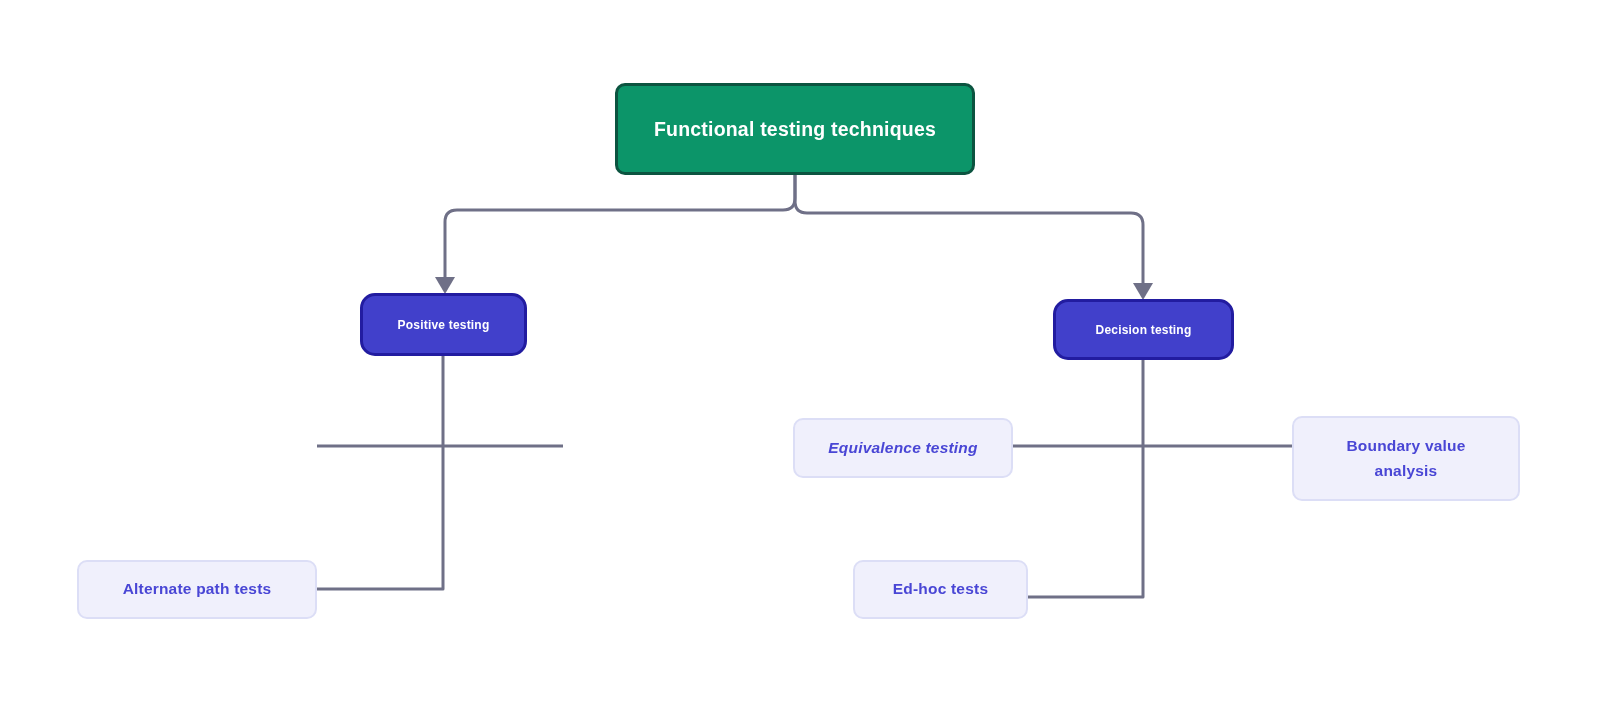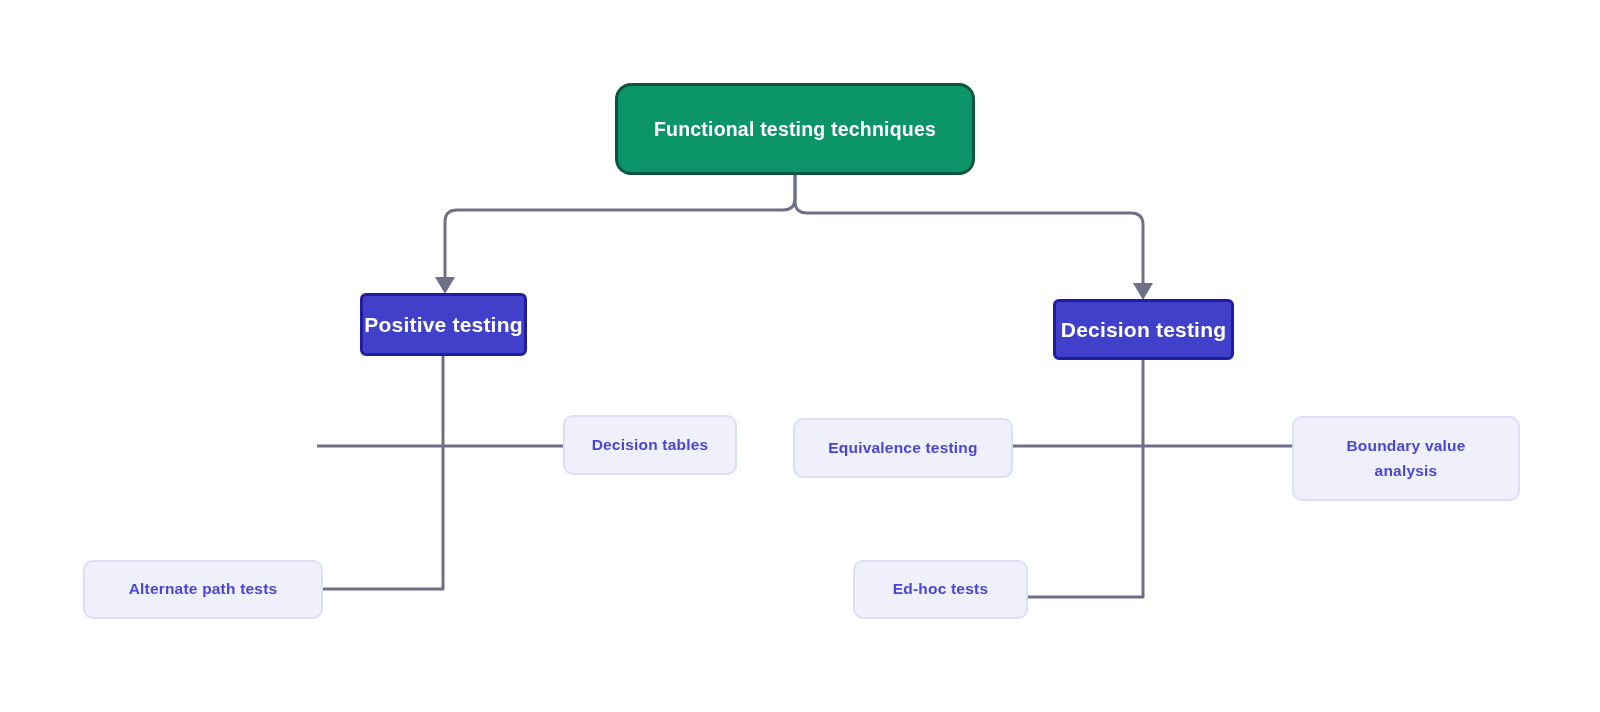--- a/index.html
+++ b/index.html
@@ -39,30 +39,30 @@
     justify-content: center;
     text-align: center;
     font-weight: 700;
     letter-spacing: 0.2px;
     box-sizing: border-box;
     z-index: 1;
   }
   .node-root {
     background: var(--root-fill);
     border: 3px solid var(--root-border);
-    border-radius: 16px;
+    border-radius: 10px;
     color: var(--root-text);
     font-size: 19.5px;
   }
   .node-branch {
     background: var(--branch-fill);
     border: 3px solid var(--branch-border);
-    border-radius: 6px;
+    border-radius: 15px;
     color: var(--branch-text);
-    font-size: 21px;
+    font-size: 12px;
   }
   .node-leaf {
     background: var(--leaf-fill);
     border: 2px solid var(--leaf-border);
     border-radius: 10px;
     color: var(--leaf-text);
     font-size: 15.5px;
     line-height: 1.55;
   }
   .node-label { display: inline-block; }
@@ -92,29 +92,26 @@
 
   <div class="node node-branch" style="left:360px; top:293px; width:167px; height:63px;">
     <span class="node-label">Positive testing</span>
   </div>
 
   <div class="node node-branch" style="left:1053px; top:299px; width:181px; height:61px;">
     <span class="node-label">Decision testing</span>
   </div>
 
 
-  <div class="node node-leaf" style="left:563px; top:415px; width:174px; height:60px;">
-    <span class="node-label">Decision tables</span>
-  </div>
 
-  <div class="node node-leaf" style="left:83px; top:560px; width:240px; height:59px;">
+  <div class="node node-leaf" style="left:77px; top:560px; width:240px; height:59px;">
     <span class="node-label">Alternate path tests</span>
   </div>
 
-  <div class="node node-leaf" style="left:793px; top:418px; width:220px; height:60px;">
+  <div class="node node-leaf" style="left:793px; top:418px; width:220px; height:60px;font-style:italic;">
     <span class="node-label">Equivalence testing</span>
   </div>
 
   <div class="node node-leaf" style="left:1292px; top:400px; width:228px; height:85px;margin-top:16px;">
     <span class="node-label" style="max-width:160px;">Boundary value analysis</span>
   </div>
 
   <div class="node node-leaf" style="left:853px; top:560px; width:175px; height:59px;text-align:center;">
     <span class="node-label">Ed-hoc tests</span>
   </div>

